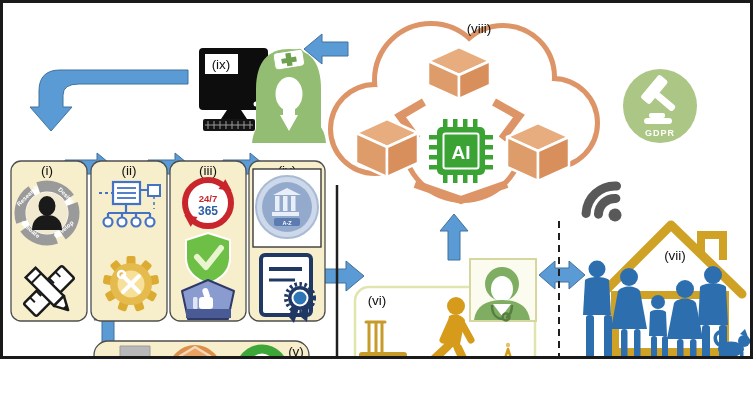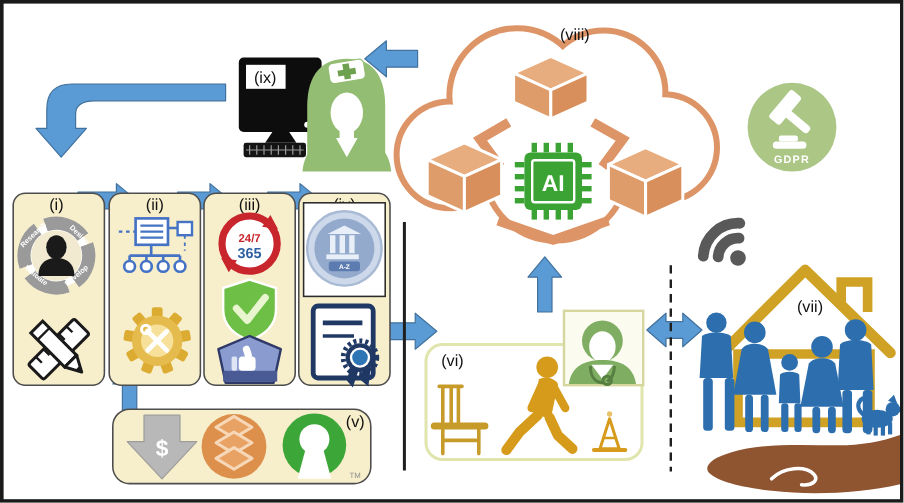--- a/index.html
+++ b/index.html
@@ -1,18 +1,18 @@
 <!DOCTYPE html>
 <html><head>
 <meta charset="utf-8">
 <style>
   html,body{margin:0;padding:0;background:#fff;}
   .canvas{
     position:relative;
-    width:753px;height:419px;
+    width:753px;height:359px;
     box-sizing:border-box;
     border:3px solid #1a1a1a;
     background:#ffffff;
     overflow:hidden;
     font-family:"Liberation Sans", sans-serif;
   }
   .canvas svg{position:absolute;top:0;left:0;}
   text{font-family:"Liberation Sans", sans-serif;}
   .stage-label{font-size:13.5px;fill:#111;}
   .tiny{font-size:6px;fill:#fff;font-weight:bold;}

